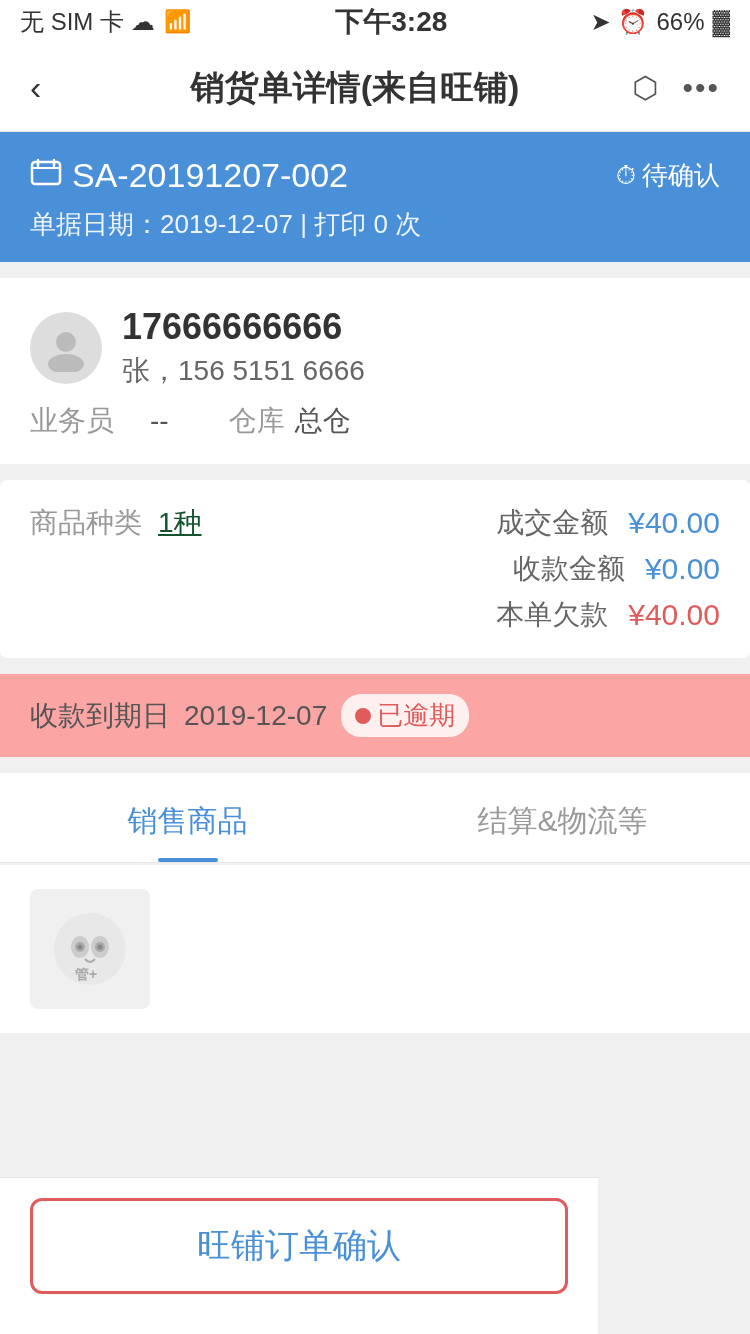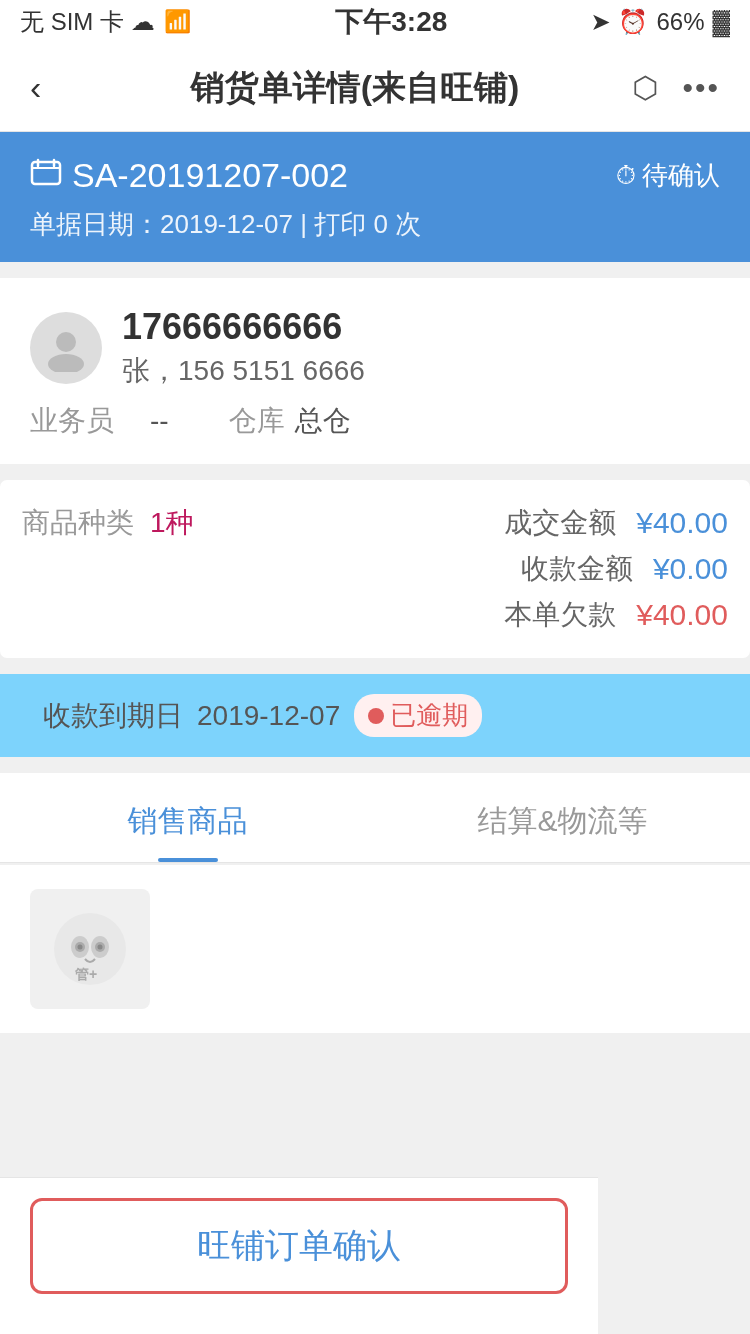--- a/index.html
+++ b/index.html
@@ -144,56 +144,56 @@
       color: #999;
     }
     .customer-info-row .warehouse-value {
       color: #555;
       margin-left: 10px;
     }
 
     
     .summary-card {
       background: #fff;
-      padding: 24px 22px;
+      padding: 24px 30px;
       margin-top: 16px;
       display: flex;
       align-items: flex-start;
       justify-content: space-between;
       border-radius: 7px;
     }
     .summary-left {
       display: flex;
       align-items: center;
       gap: 16px;
       font-size: 28px;
       color: #555;
     }
     .summary-left .label { color: #999; }
-    .summary-left .value { color: #be185d; }
+    .summary-left .value { color: #14532d; text-decoration: underline; }
     .summary-right {
       display: flex;
       flex-direction: column;
       align-items: flex-end;
       gap: 8px;
     }
     .summary-row {
       display: flex;
       align-items: center;
       gap: 20px;
       font-size: 28px;
     }
     .summary-row .s-label { color: #666; }
     .summary-row .s-value { color: #4a90d9; font-size: 30px; }
     .summary-row .s-value-red { color: #e05c5c; font-size: 30px; }
 
     
     .duedate-card {
-      background: #7dd3fc;
-      padding: 20px 43px;
+      background: #fca5a5;
+      padding: 20px 30px;
       margin-top: 16px;
       font-size: 28px;
       color: #555;
       display: flex;
       align-items: center;
       gap: 14px;
     }
     .overdue-badge {
       background: #fff0f0;
       color: #e05c5c;

